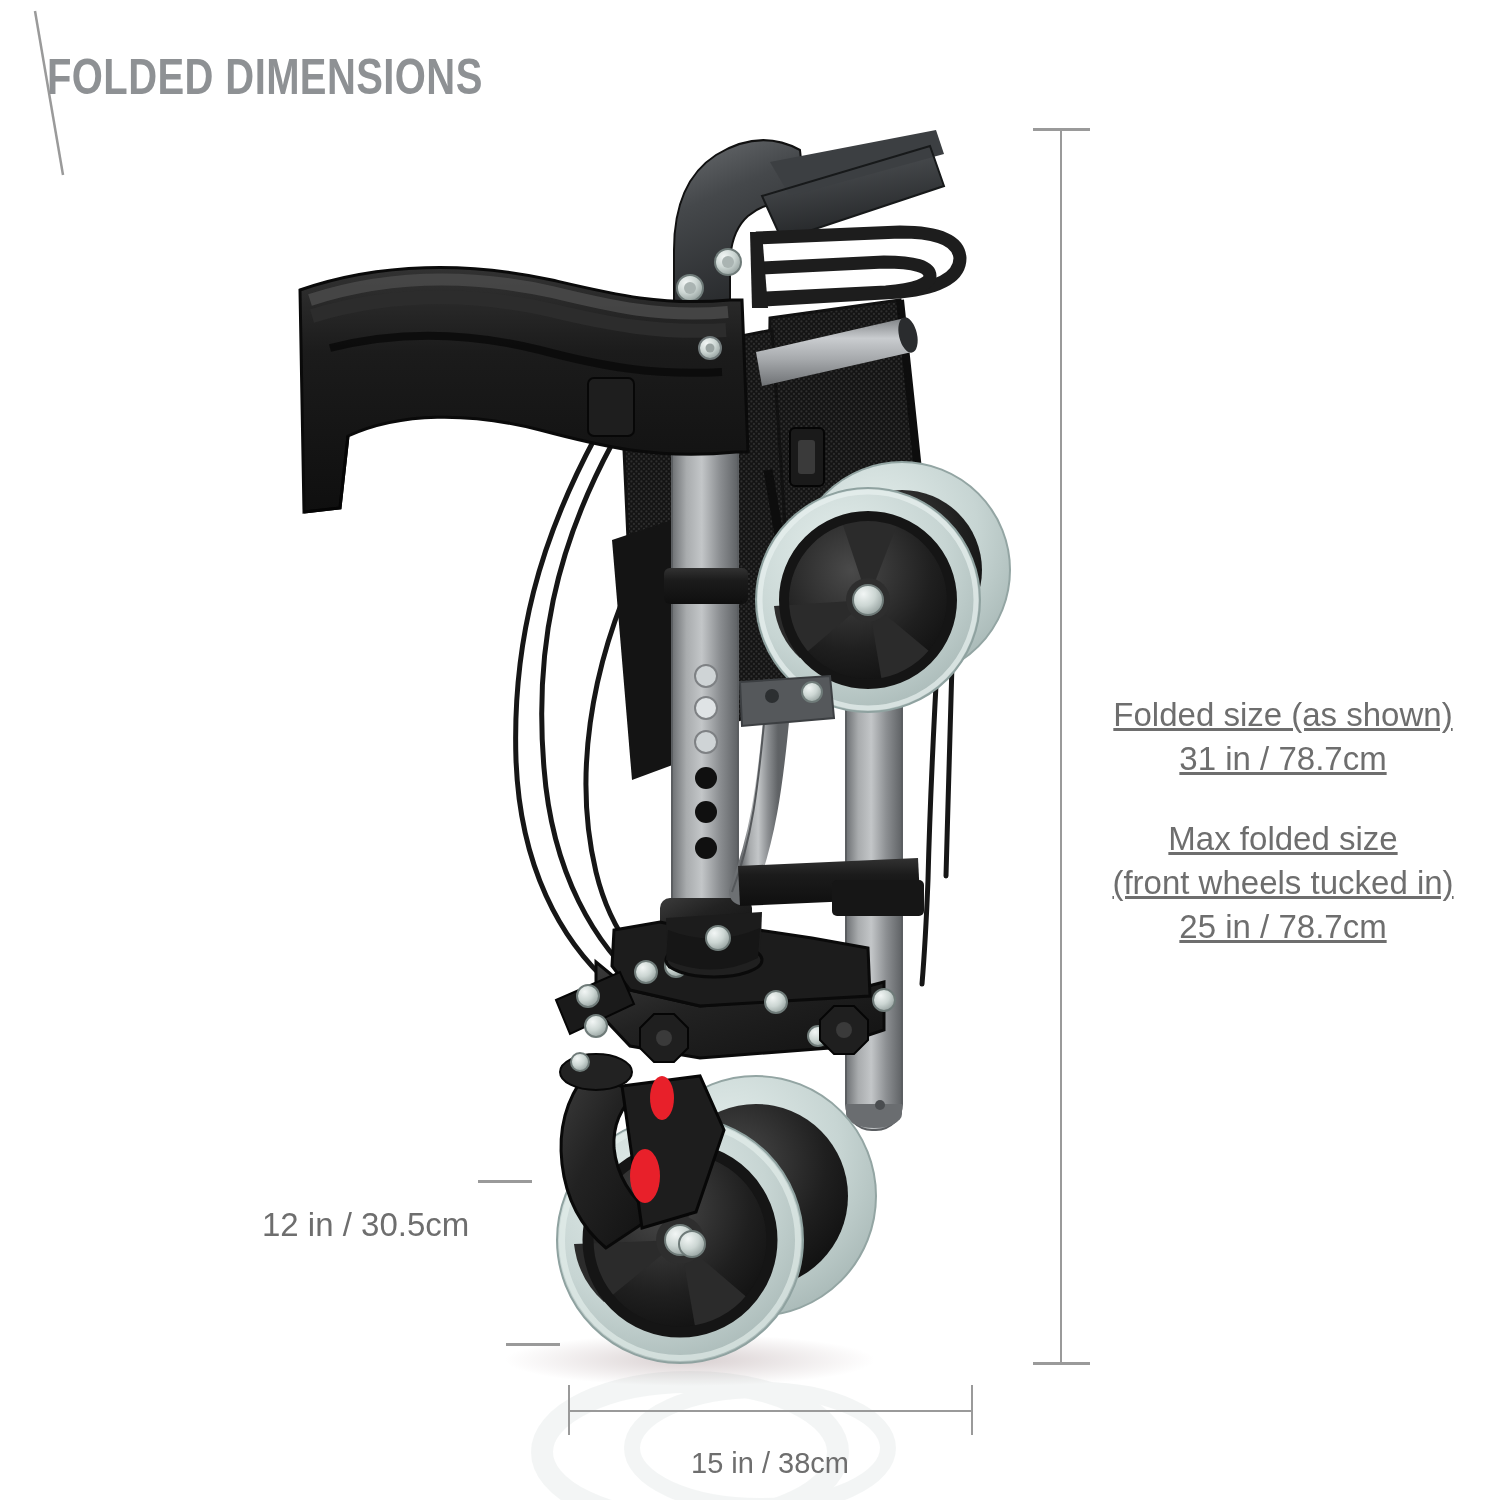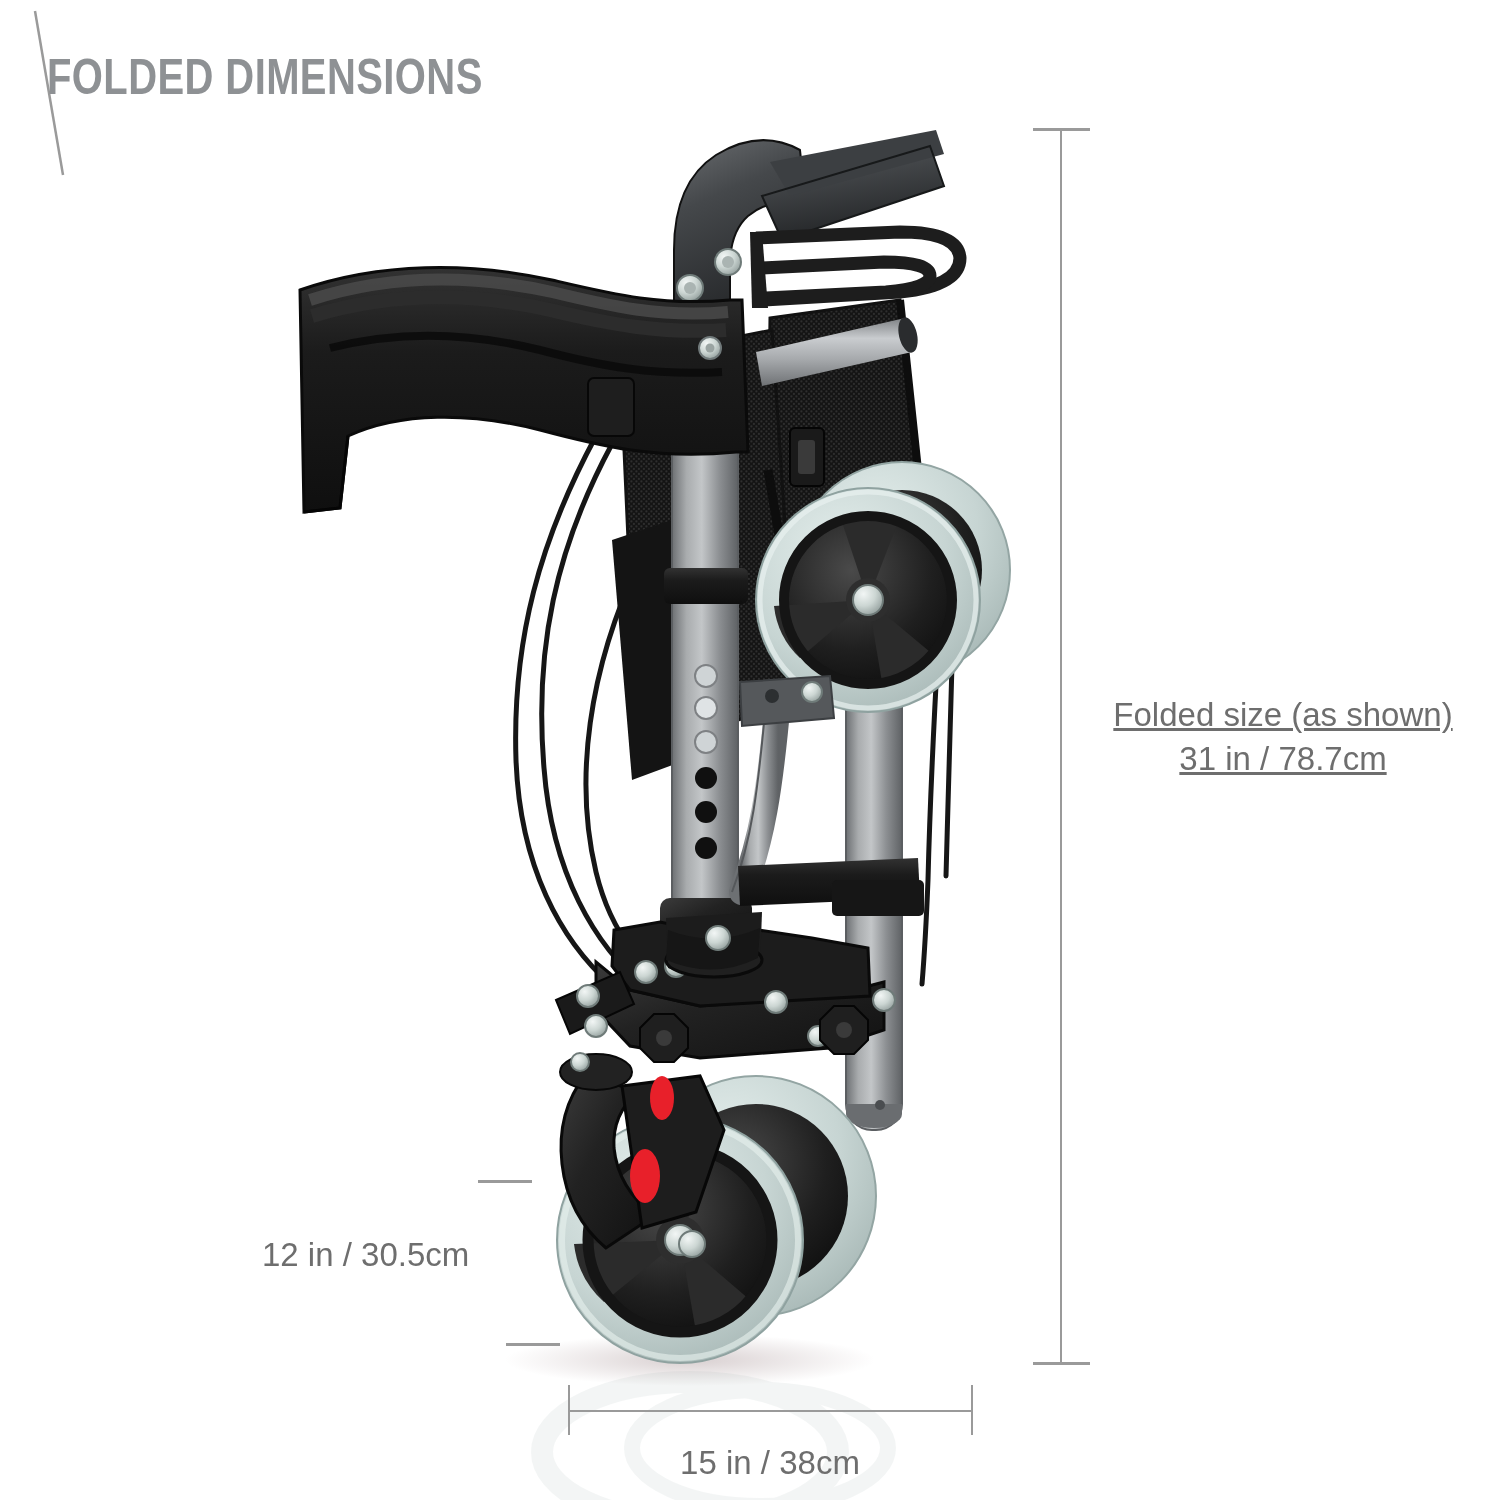--- a/index.html
+++ b/index.html
@@ -19,27 +19,27 @@
   
   .anno{
     position:absolute;text-align:center;color:#6e6e6e;
     font-size:33px;line-height:44px;white-space:pre-line;
     font-family:"Liberation Sans","DejaVu Sans",sans-serif;
     text-decoration:underline;
   }
   #anno-height{left:1083px;top:693px;width:400px;}
   #anno-maxheight{left:1083px;top:817px;width:400px;}
   #anno-depth{
-    position:absolute;left:262px;top:1235px;width:240px;
+    position:absolute;left:262px;top:1205px;width:240px;
     text-align:left;color:#6e6e6e;font-size:33px;line-height:40px;
     font-family:"Liberation Sans","DejaVu Sans",sans-serif;white-space:nowrap;
   }
   #anno-width{
     position:absolute;left:600px;top:1443px;width:340px;
-    text-align:center;color:#6e6e6e;font-size:33px;line-height:40px;
+    text-align:center;color:#6e6e6e;font-size:29px;line-height:40px;
     font-family:"Liberation Sans","DejaVu Sans",sans-serif;white-space:nowrap;
   }
 
   
   .dimline{position:absolute;background:#9a9a9a;}
   #dim-v-right-line{left:1060px;top:128px;width:2px;height:1236px;}
   #dim-v-right-cap-top{left:1033px;top:128px;width:57px;height:3px;}
   #dim-v-right-cap-bot{left:1033px;top:1362px;width:57px;height:3px;}
 
   #dim-h-bottom-line{left:568px;top:1410px;width:405px;height:2px;}
@@ -347,16 +347,19 @@
 
   <div class="dimline" id="dim-v-left-cap-top"></div>
   <div class="dimline" id="dim-v-left-cap-bot"></div>
   <svg id="dim-v-left-slant" width="100" height="190" viewBox="0 0 100 190">
     <line x1="35" y1="11" x2="63" y2="175" stroke="#9a9a9a" stroke-width="2.5"></line>
   </svg>
 
   
   <div class="anno" id="anno-height">Folded size (as shown)
 31 in / 78.7cm</div>
+  <div class="anno" id="anno-maxheight">Max folded size
+(front wheels tucked in)
+25 in / 78.7cm</div>
   <div id="anno-depth">12 in / 30.5cm</div>
   <div id="anno-width">15 in / 38cm</div>
 
 </div>
 
 </body></html>

